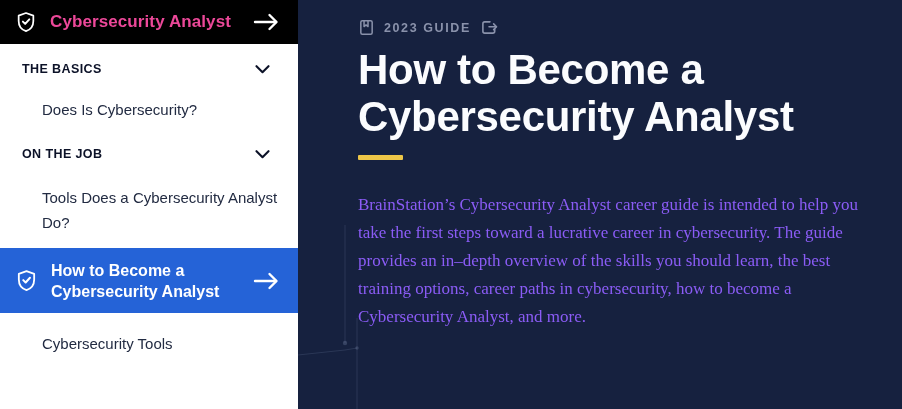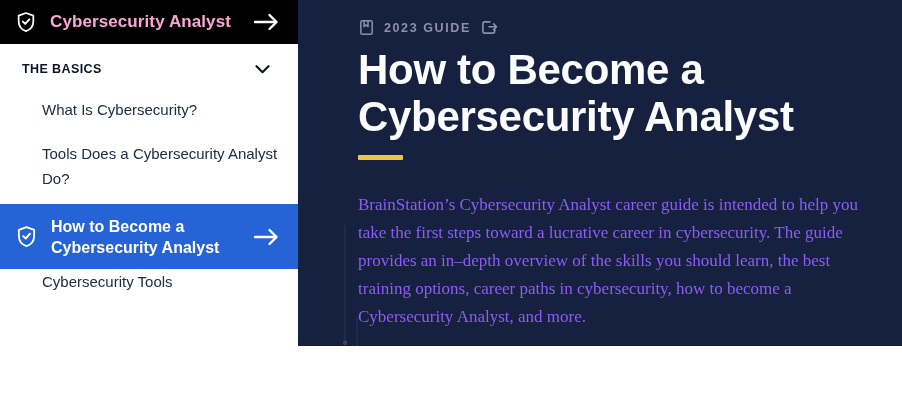--- a/index.html
+++ b/index.html
@@ -16,52 +16,52 @@
   .sidebar {
     position:absolute; left:0; top:0; width:298px; height:409px;
     background:#ffffff; z-index:2;
   }
   .sb-header {
     height:44px; background:#000000; color:#ffffff;
     display:flex; align-items:center; padding:0 18px 0 15px; gap:13px;
     cursor:pointer;
   }
   .sb-header-title {
-    flex:1; font-size:17px; font-weight:700; letter-spacing:0.1px; color:#f9a8d4;
+    flex:1; font-size:17px; font-weight:700; letter-spacing:0.1px; color:#ec4899;
   }
   .sec-row {
     display:flex; justify-content:space-between; align-items:center;
     padding:0 28px 0 22px; height:24px; cursor:pointer;gap:22px;
   }
   .sec-label {
     font-size:12.5px; font-weight:700; letter-spacing:0.4px; color:#0c1228;
     text-transform:uppercase;
   }
   .nav-link {
     display:block; padding:0 14px 0 42px; font-size:15px; line-height:25px;
     color:#222b42; cursor:pointer; text-decoration:none;
   }
   .mt13 { margin-top:13px; } .mt16 { margin-top:16px; }
   .mt19 { margin-top:19px; } .mt20 { margin-top:20px; }
-  .mt15 { margin-top:15px; } .mt18 { }
+  .mt15 { margin-top:15px; } .mt18 { margin-top:18px; }
 
   .active-item {
     margin-top:13px; min-height:65px; background:#2563d7; color:#ffffff;
     display:flex; align-items:center; gap:13px; padding:10px 18px 10px 15px;
     cursor:pointer;
   }
   .active-item-label {
     flex:1; font-size:16px; font-weight:700; line-height:21px; max-width:192px;
   }
 
   .icon { display:inline-flex; align-items:center; justify-content:center; flex:none; }
 
   
   .main {
-    position:absolute; left:298px; top:0; width:604px; height:346px;
+    position:absolute; left:298px; top:0; width:604px; height:409px;
     background:#16213f; overflow:hidden;
   }
   .deco { position:absolute; left:0; top:0; width:604px; height:409px; z-index:0; pointer-events:none; }
   .main-inner { position:relative; z-index:1; padding:19px 36px 0 60px; }
   .eyebrow {
     display:flex; align-items:center; gap:9px;
     color:#8a92ab; font-size:12.5px; font-weight:700; letter-spacing:1.6px;
     text-transform:uppercase;
   }
   .eyebrow .share { cursor:pointer; }
@@ -103,22 +103,30 @@
     </div>
 
     <div class="sec-row mt13">
       <span class="sec-label">THE BASICS</span>
       <span class="icon">
         <svg width="15" height="9" viewBox="0 0 15 9" fill="none" stroke="#0c1228" stroke-width="2.1" stroke-linecap="round" stroke-linejoin="round">
             <path d="M1.5 1.2 L7.5 7.2 L13.5 1.2"></path>
           </svg>
       </span>
     </div>
-    <a class="nav-link mt16">What Is Cybersecurity?</a>
+    <a class="nav-link mt16">Does Is Cybersecurity?</a>
 
+    <div class="sec-row mt20">
+      <span class="sec-label">ON THE JOB</span>
+      <span class="icon">
+        <svg width="15" height="9" viewBox="0 0 15 9" fill="none" stroke="#0c1228" stroke-width="2.1" stroke-linecap="round" stroke-linejoin="round">
+            <path d="M1.5 1.2 L7.5 7.2 L13.5 1.2"></path>
+          </svg>
+      </span>
+    </div>
     <a class="nav-link mt19">Tools Does a Cybersecurity Analyst Do?</a>
 
     <div class="active-item">
       <span class="icon">
         <svg width="23" height="23" viewBox="0 0 24 24" fill="none" stroke="#ffffff" stroke-width="1.9" stroke-linecap="round" stroke-linejoin="round">
           <path d="M12 2.2 L20 5.1 V11 C20 16.6 16.6 20.6 12 22 C7.4 20.6 4 16.6 4 11 V5.1 Z"></path>
           <path d="M8.6 11.6 L11.1 14.1 L15.6 9.1" stroke-width="2.1"></path>
         </svg>
       </span>
       <span class="active-item-label">How to Become a Cybersecurity Analyst</span>

